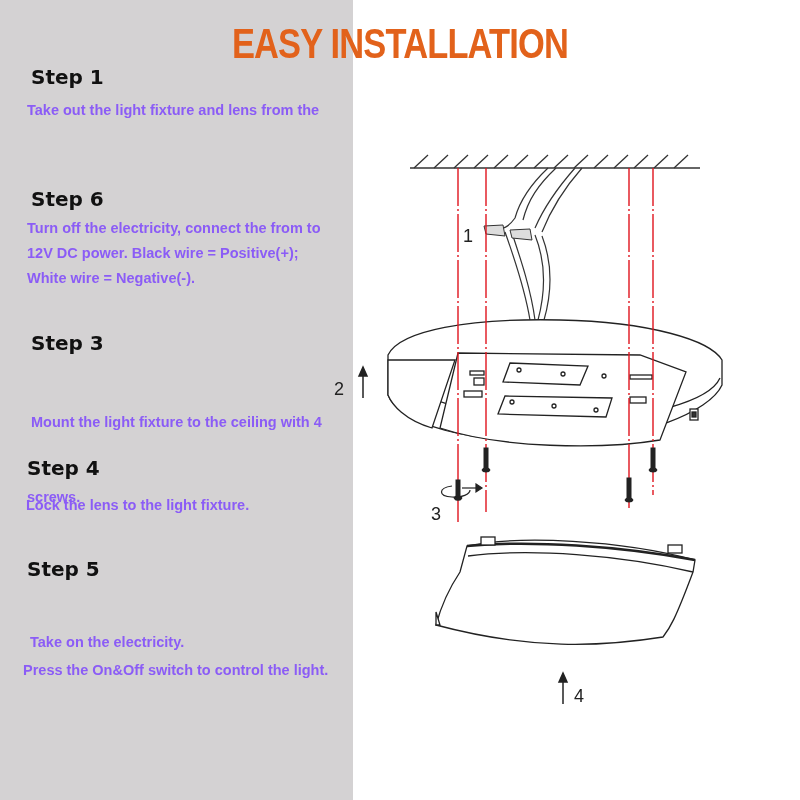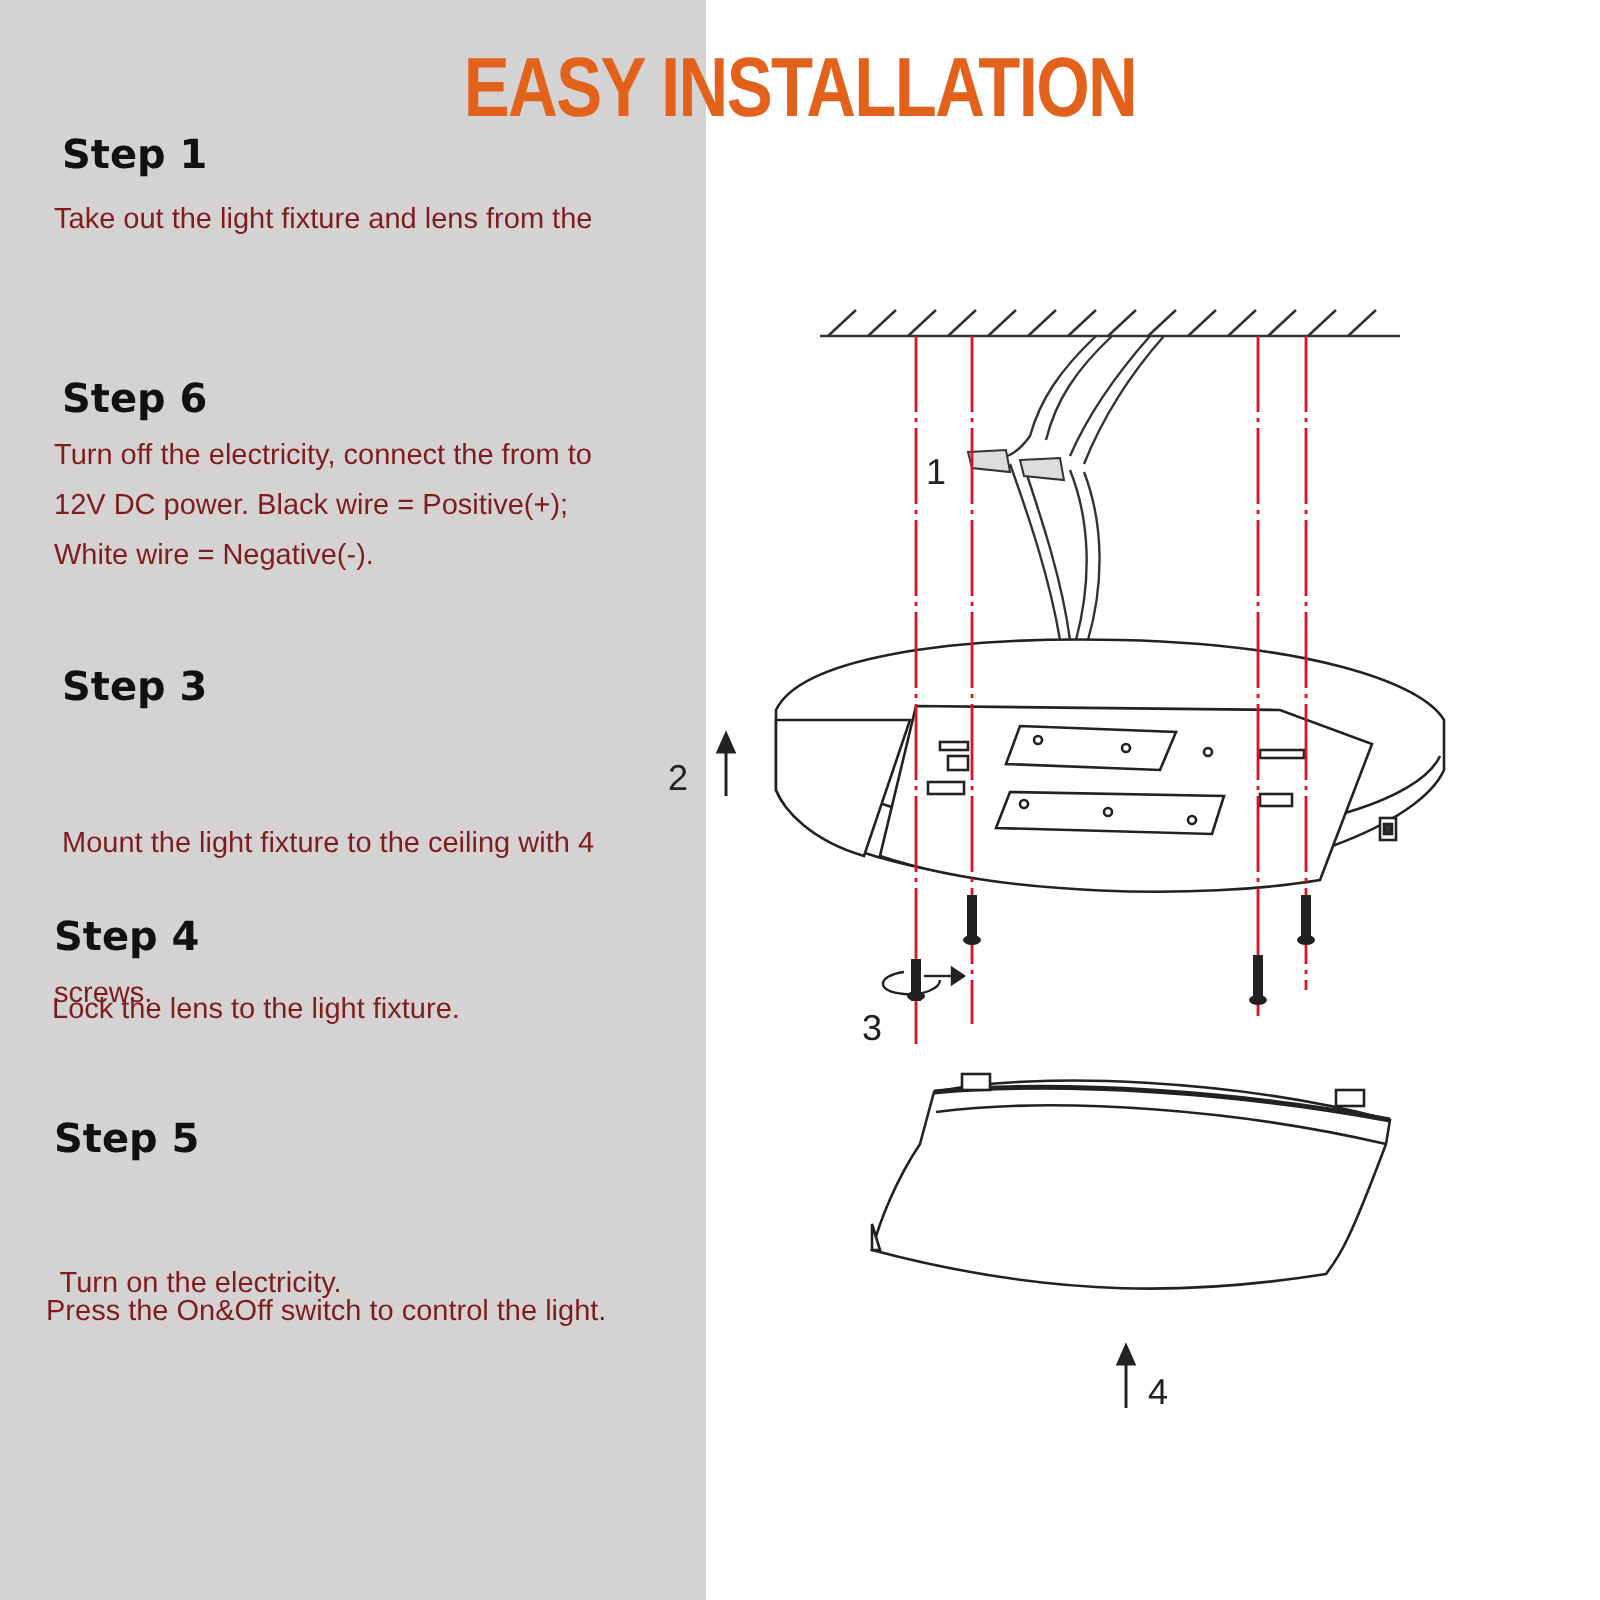--- a/index.html
+++ b/index.html
@@ -1,21 +1,21 @@
 <!DOCTYPE html>
 <html><head>
 <meta charset="utf-8">
 <style>
   html, body { margin: 0; padding: 0; }
   body { width: 800px; height: 800px; position: relative; overflow: hidden; background: #ffffff; font-family: "Liberation Sans", sans-serif; }
   .left-panel { position: absolute; left: 0; top: 0; width: 353px; height: 800px; background: #d4d2d3; }
   .title { position: absolute; left: 0; top: 18px; width: 800px; text-align: center; font-family: "Liberation Sans", sans-serif; font-weight: bold; font-size: 42px; color: #e2621b; letter-spacing: -1px; transform: scaleX(0.82); transform-origin: 400px 0; line-height: 52px; }
   .step { position: absolute; color: #111; }
   .step-heading { font-family: "DejaVu Sans", sans-serif; font-weight: bold; font-size: 20px; line-height: 26px; margin: 4px; }
-  .step-text { font-family: "Liberation Sans", sans-serif; font-size: 14.5px; color: #7f1d1d; }
+  .step-text { font-family: "Liberation Sans", sans-serif; font-size: 14.5px; color: #8b5cf6; font-weight: bold; }
   .diagram { position: absolute; left: 330px; top: 140px; width: 470px; height: 580px; }
   .diagram svg { width: 470px; height: 580px; }
   .callout { font-family: "Liberation Sans", sans-serif; font-size: 18px; fill: #222; }
 </style>
 </head>
 <body>
 
 <div class="left-panel"></div>
 
 <div class="title">EASY INSTALLATION</div>
@@ -47,26 +47,26 @@
 <div class="step" style="left:23px; top:451px; width:320px;">
   <div class="step-heading">Step 4</div>
   <div class="step-text" style="margin-top:14px; margin-left:3px; line-height:20px;">
     <div>Lock the lens to the light fixture.</div>
   </div>
 </div>
 
 <div class="step" style="left:23px; top:552px; width:320px;">
   <div class="step-heading">Step 5</div>
   <div class="step-text" style="margin-top:10px; margin-left:3px; line-height:20px; white-space:pre;">
-    <div> Turn on the electricity.</div>
+    <div> Take on the electricity.</div>
   </div>
 </div>
 
 <div class="step" style="left:23px; top:646px; width:330px;">
-  <div class="step-text" style="line-height:20px;">
+  <div class="step-text" style="margin-top:14px; line-height:20px;">
     <div>Press the On&amp;Off switch to control the light.</div>
   </div>
 </div>
 
 <div class="diagram">
   <svg viewBox="330 140 470 580" xmlns="http://www.w3.org/2000/svg">
 
     <g stroke="#333" stroke-width="1.3" fill="none">
       <line x1="410" y1="168" x2="700" y2="168"></line>
       <line x1="414" y1="168" x2="428" y2="155"></line>

